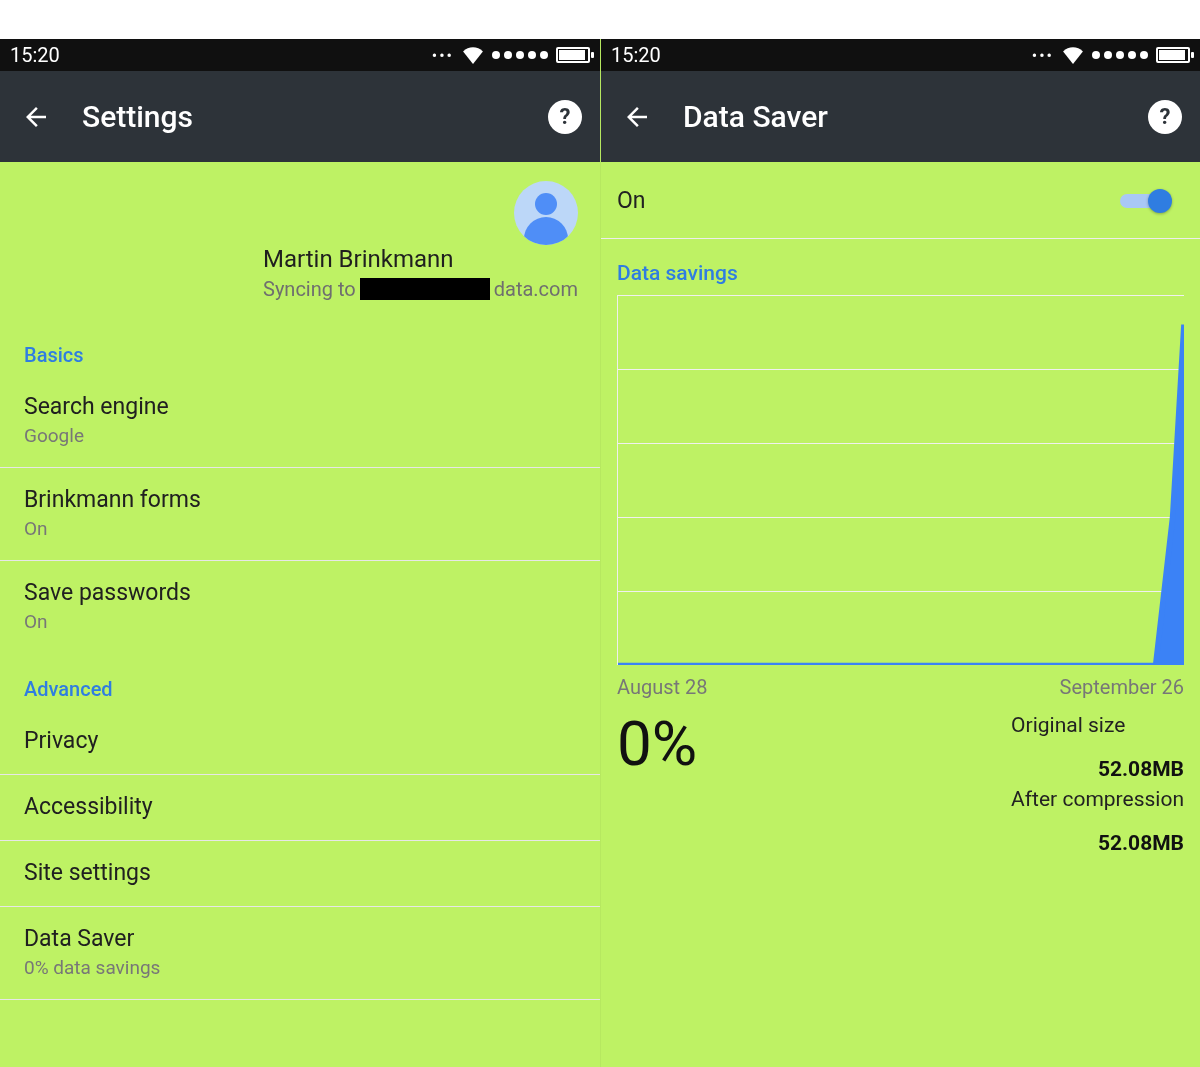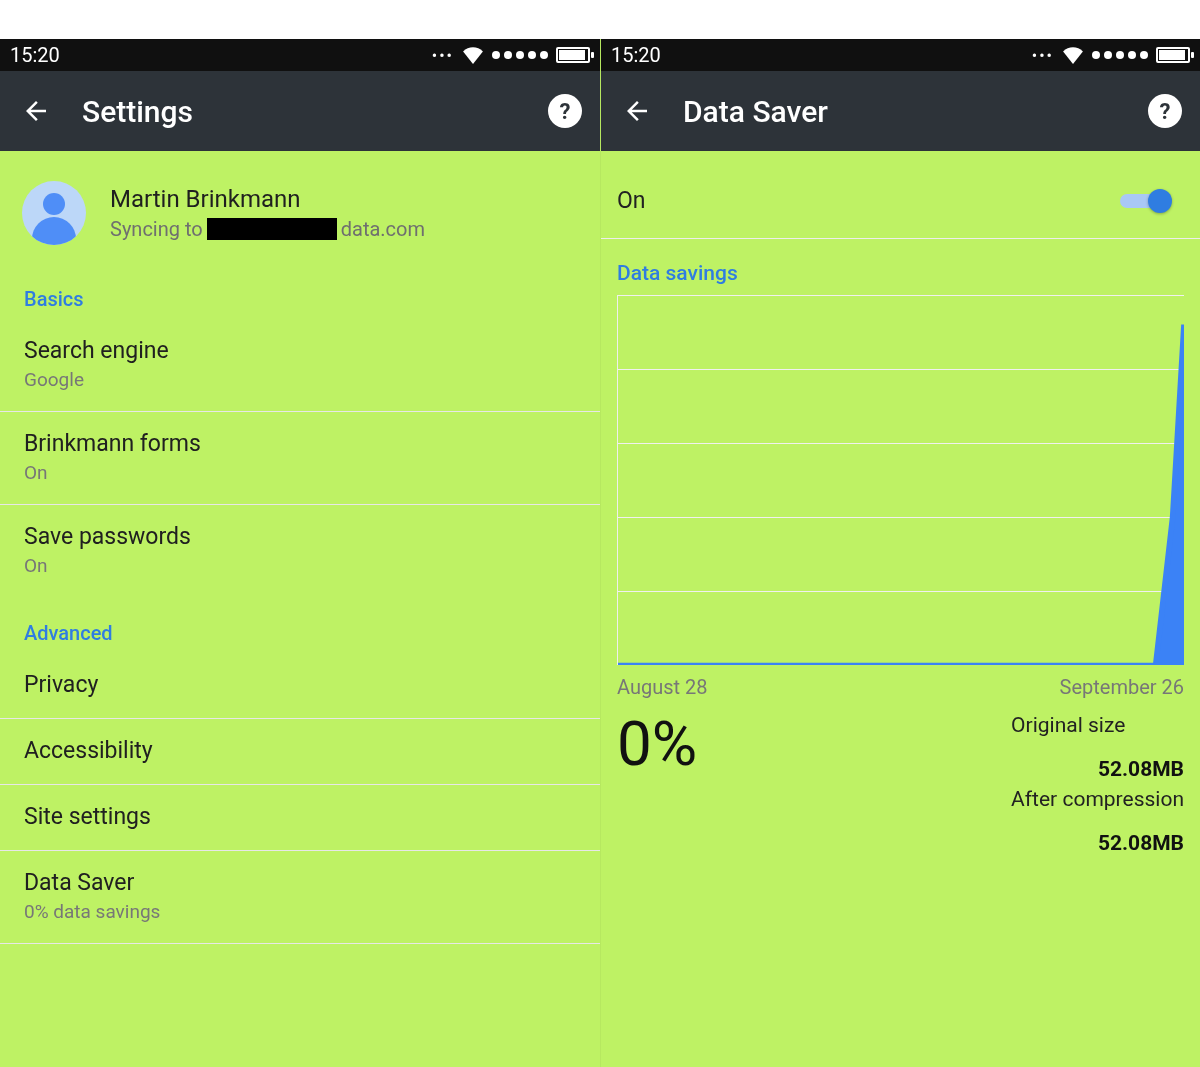--- a/index.html
+++ b/index.html
@@ -13,28 +13,28 @@
   .status-right { display:flex; align-items:center; gap:8px; }
   .dots3 { letter-spacing:2px; font-size:16px; }
   .wifi-icon svg { display:block; }
   .signal-dots { display:flex; gap:4px; }
   .signal-dots span { width:8px; height:8px; border-radius:50%; background:#fff; display:block; }
   .battery { width:34px; height:16px; border:2px solid #fff; border-radius:2px; position:relative; }
   .battery:after { content:""; position:absolute; right:-6px; top:3px; width:3px; height:6px; background:#fff; border-radius:1px; }
   .battery .fill { position:absolute; left:1px; top:1px; bottom:1px; width:85%; background:#fff; }
 
   
-  .app-bar { height: 80px; background:#2d3339; color:#fff; display:flex; align-items:center; padding:0 18px; gap:28px; }
+  .app-bar { height: 91px; background:#2d3339; color:#fff; display:flex; align-items:center; padding:0 18px; gap:28px; }
   .app-bar .title { font-size:30px; font-weight:500; flex:1; }
   .back-btn { width:36px; height:36px; display:flex; align-items:center; justify-content:center; cursor:pointer; }
   .help-btn { width:34px; height:34px; background:#fff; border-radius:50%; display:flex; align-items:center; justify-content:center; color:#2d3339; font-weight:700; font-size:22px; cursor:pointer; }
 
   
   .content { position:absolute; top:124px; left:0; right:0; bottom:0; overflow:hidden; }
-  .account-row { display:flex; align-items:center; gap:24px; padding:18px 22px 18px 22px; }
+  .account-row { display:flex; align-items:flex-end; padding:18px 22px 18px 22px;flex-direction:column; }
   .avatar { width:64px; height:64px; border-radius:50%; background:#bcd7f8; position:relative; overflow:hidden; }
   .avatar .head { width:22px; height:22px; border-radius:50%; background:#4f8ef7; position:absolute; left:21px; top:12px; }
   .avatar .body { width:44px; height:30px; border-radius:22px 22px 0 0; background:#4f8ef7; position:absolute; left:10px; top:36px; }
   .acct-text .name { font-size:24px; color:#1f1f1f; }
   .acct-text .sub { font-size:20px; color:#6f6f6f; margin-top:4px; display:flex; align-items:center; gap:4px;}
   .redact { display:inline-block; width:130px; height:22px; background:#000; }
   .section-label { color:#2f7de1; font-size:20px; font-weight:500; padding:24px 24px 8px; }
   .setting-row { padding:18px 24px 20px; border-bottom:1px solid #e7e7e7; cursor:pointer; }
   .setting-row.noborder { border-bottom:none; }
   .setting-row .primary { font-size:23px; color:#202020; }

